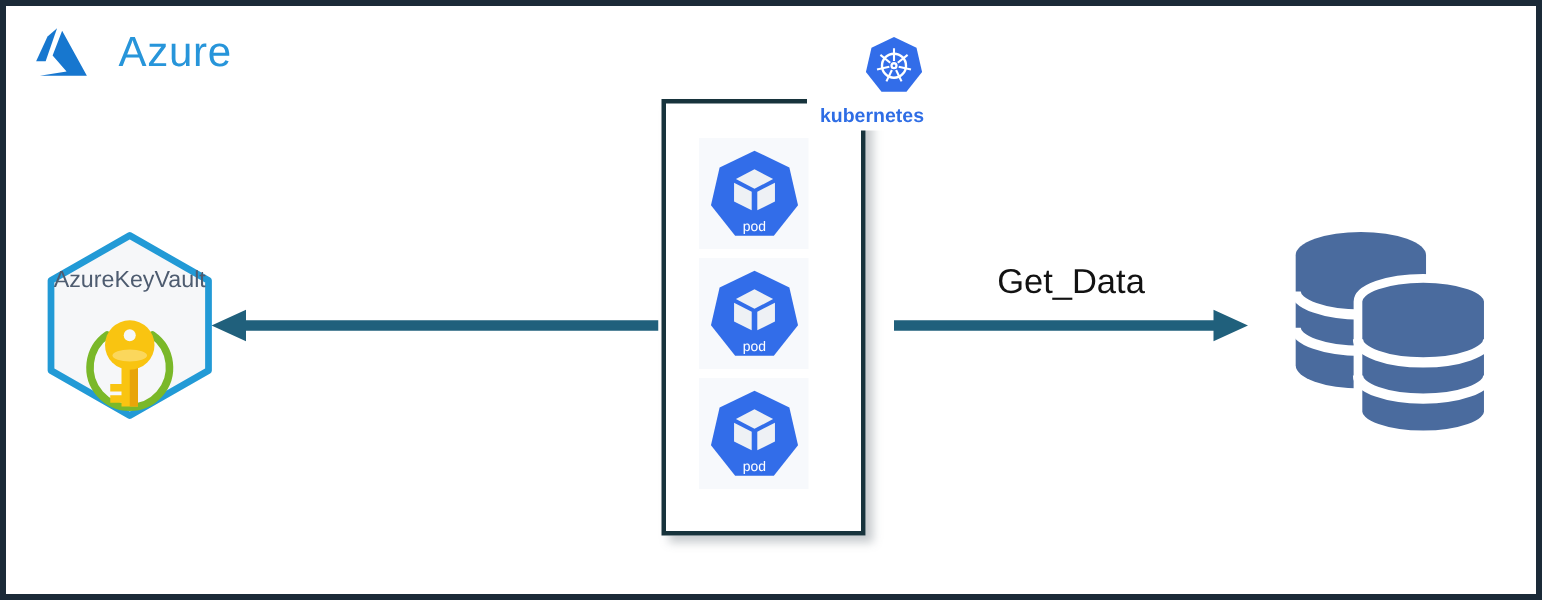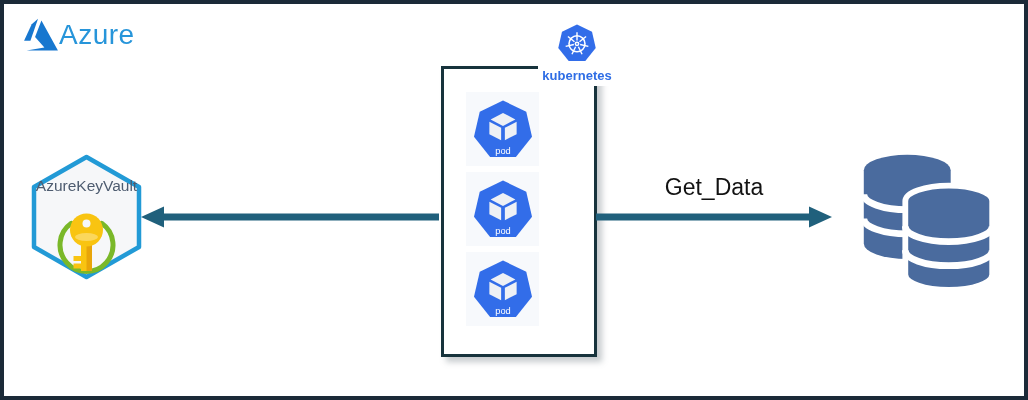--- a/index.html
+++ b/index.html
@@ -6,45 +6,45 @@
   * { box-sizing:border-box; }
   .stage {
     position:relative; width:1028px; height:400px;
     background:#ffffff; border:4px solid #1b2a38;
     font-family:"Liberation Sans", sans-serif;
     overflow:hidden;
   }
   .abs { position:absolute; }
 
   
-  .azure-logo { left:20px; top:14px; display:flex; align-items:center; gap:1px; }
+  .azure-logo { left:20px; top:14px; display:flex; align-items:center; gap:21px; }
   .azure-word { font-size:28px; color:#2795da; letter-spacing:0.5px; }
 
   
   .keyvault { left:24px; top:150px; width:117px; height:126px; }
   .kv-label { font-size:15.5px; fill:#4e5c70; text-anchor:middle; font-family:"Liberation Sans", sans-serif; }
 
   
   .cluster-box {
-    left:437px; top:62px; width:156px; height:291px;
+    left:437px; top:62px; width:136px; height:291px;
     border:3px solid #17333c; background:#ffffff;
     box-shadow:5px 5px 6px rgba(95,105,115,0.35);
     padding-left:46px;
   }
   .pod-tile {
     position:absolute; left:22px; width:73px; height:74px;
     background:#f7f9fc; display:flex; align-items:center; justify-content:center;
   }
   .pod-tile.t1 { top:23px; } .pod-tile.t2 { top:103px; } .pod-tile.t3 { top:183px; }
   .pod-text { font-size:15px; fill:#ffffff; text-anchor:middle; font-family:"Liberation Sans", sans-serif; }
 
   
   .k8s-header {
     left:534px; top:19px; width:78px; background:#ffffff; z-index:5;
-    text-align:center; padding-bottom:3px;
+    text-align:right; padding-bottom:3px;
   }
   .k8s-label { font-size:13px; font-weight:700; color:#2e6de5; margin-top:1px; }
 
   
   .arrow-left  { left:137px; top:200px; }
   .arrow-right { left:592px; top:200px; }
   .conn-label {
     font-size:23px; color:#121212; text-align:center; position:absolute; top:170px;
   }
   .lbl-secret { left:137px; width:298px; }

